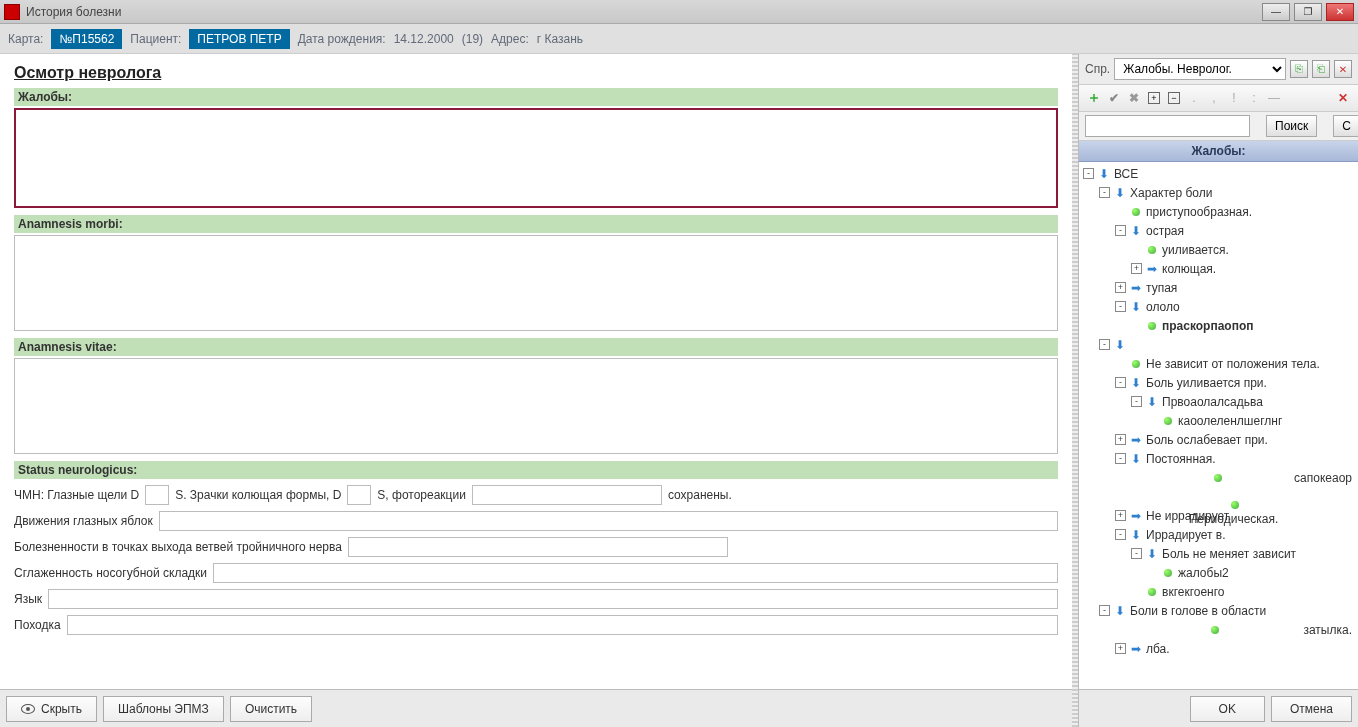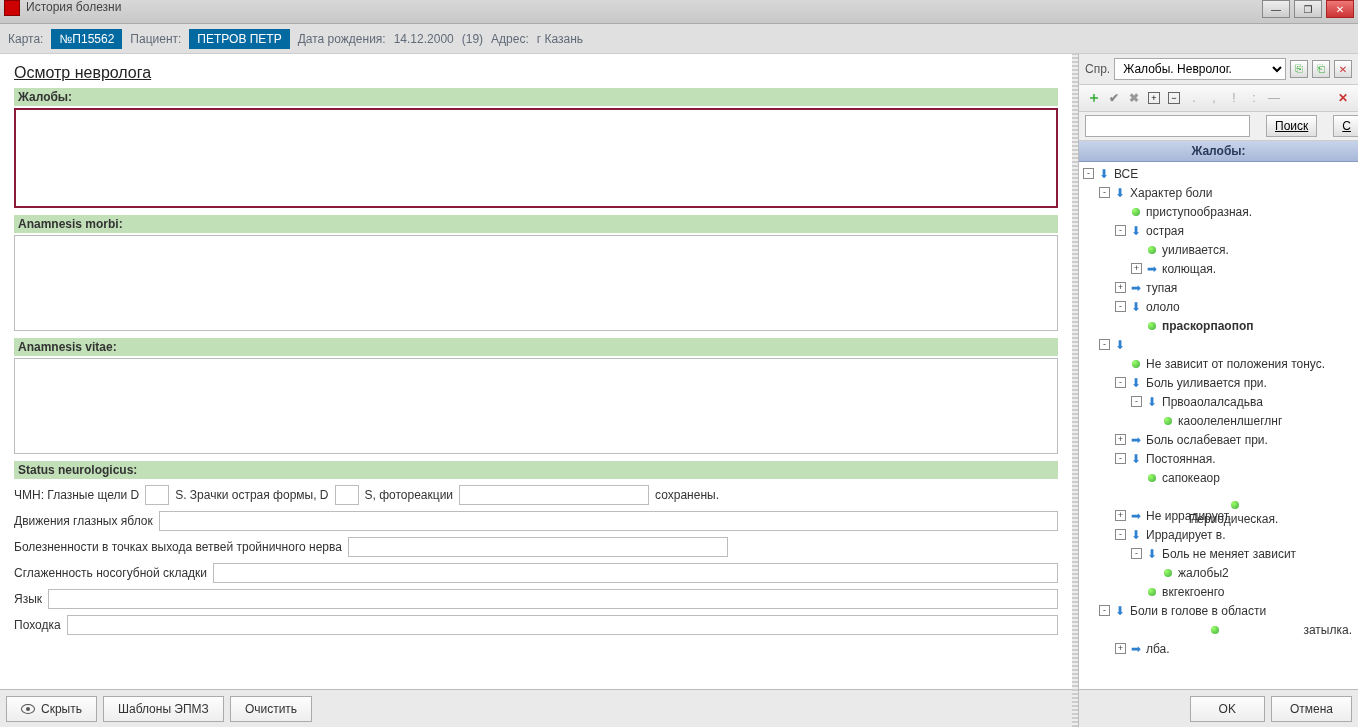--- a/index.html
+++ b/index.html
@@ -1,39 +1,39 @@
 <!DOCTYPE html>
 <html><head>
 <meta charset="utf-8">
 <style>
 * { box-sizing: border-box; margin: 0; padding: 0; font-family: Tahoma, Arial, sans-serif; font-size: 12px; }
 body { background: #e8e8e8; width: 1358px; height: 727px; overflow: hidden; position: relative; }
 
 
-.titlebar { height: 24px; background: linear-gradient(#d8d8d8,#c8c8c8); display: flex; padding: 0 4px; border-bottom: 1px solid #aaa; }
+.titlebar { height: 24px; background: linear-gradient(#d8d8d8,#c8c8c8); display: flex; align-items: center; padding: 0 4px; border-bottom: 1px solid #aaa; }
 .titlebar .app-icon { width: 16px; height: 16px; background: #c00; border: 1px solid #800; margin-right: 6px; display: inline-block; }
 .titlebar .title { color: #444; flex: 1; }
 .titlebar .wbtns { display: flex; gap: 4px; }
 .titlebar .wbtn { width: 28px; height: 18px; border: 1px solid #888; background: linear-gradient(#eee,#ccc); display: flex; align-items: center; justify-content: center; color: #333; font-size: 10px; cursor: pointer; }
 .titlebar .wbtn.close { background: linear-gradient(#e77,#c33); color: #fff; border-color: #a22; }
 
 
 .infobar { height: 30px; display: flex; align-items: center; padding: 0 8px; gap: 8px; background: #e0e0e0; border-bottom: 1px solid #ccc; }
 .infobar .lbl { color: #606a78; }
 .infobar .chip { background: #0369a1; color: #fff; padding: 3px 8px; }
 .infobar .val { color: #606a78; }
 
 
 .main { display: flex; height: calc(727px - 24px - 30px); }
 .left { flex: 1; position: relative; background: #fff; display: flex; flex-direction: column; }
 .scroll-area { flex: 1; overflow-y: auto; padding: 10px 14px 4px 14px; }
 .right { width: 280px; border-left: 1px solid #bbb; background: #f2f2f2; display: flex; flex-direction: column; }
 
 
-.form-title { font-size: 16px; font-weight: normal; text-decoration: underline; margin-bottom: 6px; color: #222; }
+.form-title { font-size: 16px; font-weight: bold; text-decoration: underline; margin-bottom: 6px; color: #222; }
 .section-header { background: #c2e0b8; padding: 2px 4px; font-weight: bold; color: #333; margin-top: 4px; }
 .big-textarea { width: 100%; border: 1px solid #bcbcbc; background: #fff; resize: none; height: 100px; margin-top: 2px; }
 .big-textarea.focused { border: 2px solid #8b1a3a; height: 100px; }
 .big-textarea.medium { height: 96px; }
 .field-row { display: flex; align-items: center; gap: 6px; margin-top: 6px; flex-wrap: wrap; }
 .field-row .flbl { color: #333; white-space: nowrap; }
 .field-row input[type=text] { border: 1px solid #bcbcbc; height: 20px; padding: 0 4px; background: #fff; }
 .field-row input.small { width: 24px; }
 .field-row input.med { width: 190px; }
 .field-row input.wide { width: 380px; flex: 0 0 auto; }
@@ -56,21 +56,21 @@
 .tb-icon { width: 18px; height: 18px; display: inline-flex; align-items: center; justify-content: center; cursor: pointer; border-radius: 2px; }
 .plus-g { color: #3a3; font-weight: bold; font-size: 14px; }
 .check-g { color: #888; font-weight: bold; }
 .x-gray { color: #999; font-weight: bold; }
 .sq-plus { border: 1px solid #666; width: 12px; height: 12px; font-size: 9px; line-height: 10px; text-align: center; }
 .sq-minus { border: 1px solid #666; width: 12px; height: 12px; font-size: 9px; line-height: 10px; text-align: center; }
 .spacer { flex: 1; }
 .red-x { color: #c33; font-weight: bold; }
 
 
-.r-row3 { display: flex; align-items: center; padding: 3px 6px; gap: 16px; border-bottom: 1px solid #ccc; background: #f0f0f0; text-decoration: underline; }
+.r-row3 { display: flex; align-items: center; padding: 3px 6px; gap: 16px; border-bottom: 1px solid #ccc; background: #f0f0f0; }
 .r-row3 input { flex: 1; border: 1px solid #aaa; height: 22px; padding: 0 4px; }
 .r-row3 .sbtn { border: 1px solid #aaa; background: linear-gradient(#fff,#e0e0e0); padding: 3px 8px; cursor: pointer; }
 
 
 .tree-header { background: linear-gradient(#c8d4ea,#a8b8d8); color: #2a3a5a; font-weight: bold; text-align: center; padding: 3px 0; border-bottom: 1px solid #8a9ac0; }
 
 
 .tree-wrap { flex: 1; overflow-y: auto; background: #fff; padding: 2px 0; }
 .tree-node { display: flex; align-items: center; height: 19px; cursor: pointer; white-space: nowrap; }
 .toggle { width: 11px; height: 11px; border: 1px solid #888; font-size: 9px; line-height: 9px; text-align: center; margin-right: 3px; background: #fff; color: #444; flex-shrink: 0; }
@@ -125,21 +125,21 @@
       <textarea class="big-textarea medium" style=""></textarea>
 
       <div class="section-header">Anamnesis vitae:</div>
       <textarea class="big-textarea medium" style=""></textarea>
 
       <div class="section-header">Status neurologicus:</div>
 
       <div class="field-row">
         <span class="flbl">ЧМН: Глазные щели D</span>
         <input type="text" class="small" style="">
-        <span class="flbl">S. Зрачки острая формы, D</span>
+        <span class="flbl">S. Зрачки колющая формы, D</span>
         <input type="text" class="small" style="">
         <span class="flbl">S, фотореакции</span>
         <input type="text" class="med" style="">
         <span class="flbl">сохранены.</span>
       </div>
 
       <div class="field-row">
         <span class="flbl">Движения глазных яблок</span>
         <input type="text" class="flex" style="">
       </div>
@@ -289,21 +289,21 @@
           <span class="ticon">
             <span class="arrow-down">⬇</span>
           </span>
           <span class="tlabel"></span>
         </div>
         <div class="tree-node" style="padding-left: 36px;">
           <span class="toggle empty"></span>
           <span class="ticon">
             <span class="dot-green"></span>
           </span>
-          <span class="tlabel">Не зависит от положения тонус.</span>
+          <span class="tlabel">Не зависит от положения тела.</span>
         </div>
         <div class="tree-node" style="padding-left: 36px;">
           <span class="toggle">-</span>
           <span class="ticon">
             <span class="arrow-down">⬇</span>
           </span>
           <span class="tlabel">Боль уиливается при.</span>
         </div>
         <div class="tree-node" style="padding-left: 52px;">
           <span class="toggle">-</span>
@@ -326,21 +326,21 @@
           </span>
           <span class="tlabel">Боль ослабевает при.</span>
         </div>
         <div class="tree-node" style="padding-left: 36px;">
           <span class="toggle">-</span>
           <span class="ticon">
             <span class="arrow-down">⬇</span>
           </span>
           <span class="tlabel">Постоянная.</span>
         </div>
-        <div class="tree-node" style="padding-left: 52px;">
+        <div class="tree-node" style="padding-left: 52px; justify-content: space-between;">
           <span class="toggle empty"></span>
           <span class="ticon">
             <span class="dot-green"></span>
           </span>
           <span class="tlabel">сапокеаор</span>
         </div>
         <div class="tree-node" style="padding-left: 36px; flex-direction: column;">
           <span class="toggle empty"></span>
           <span class="ticon">
             <span class="dot-green"></span>

